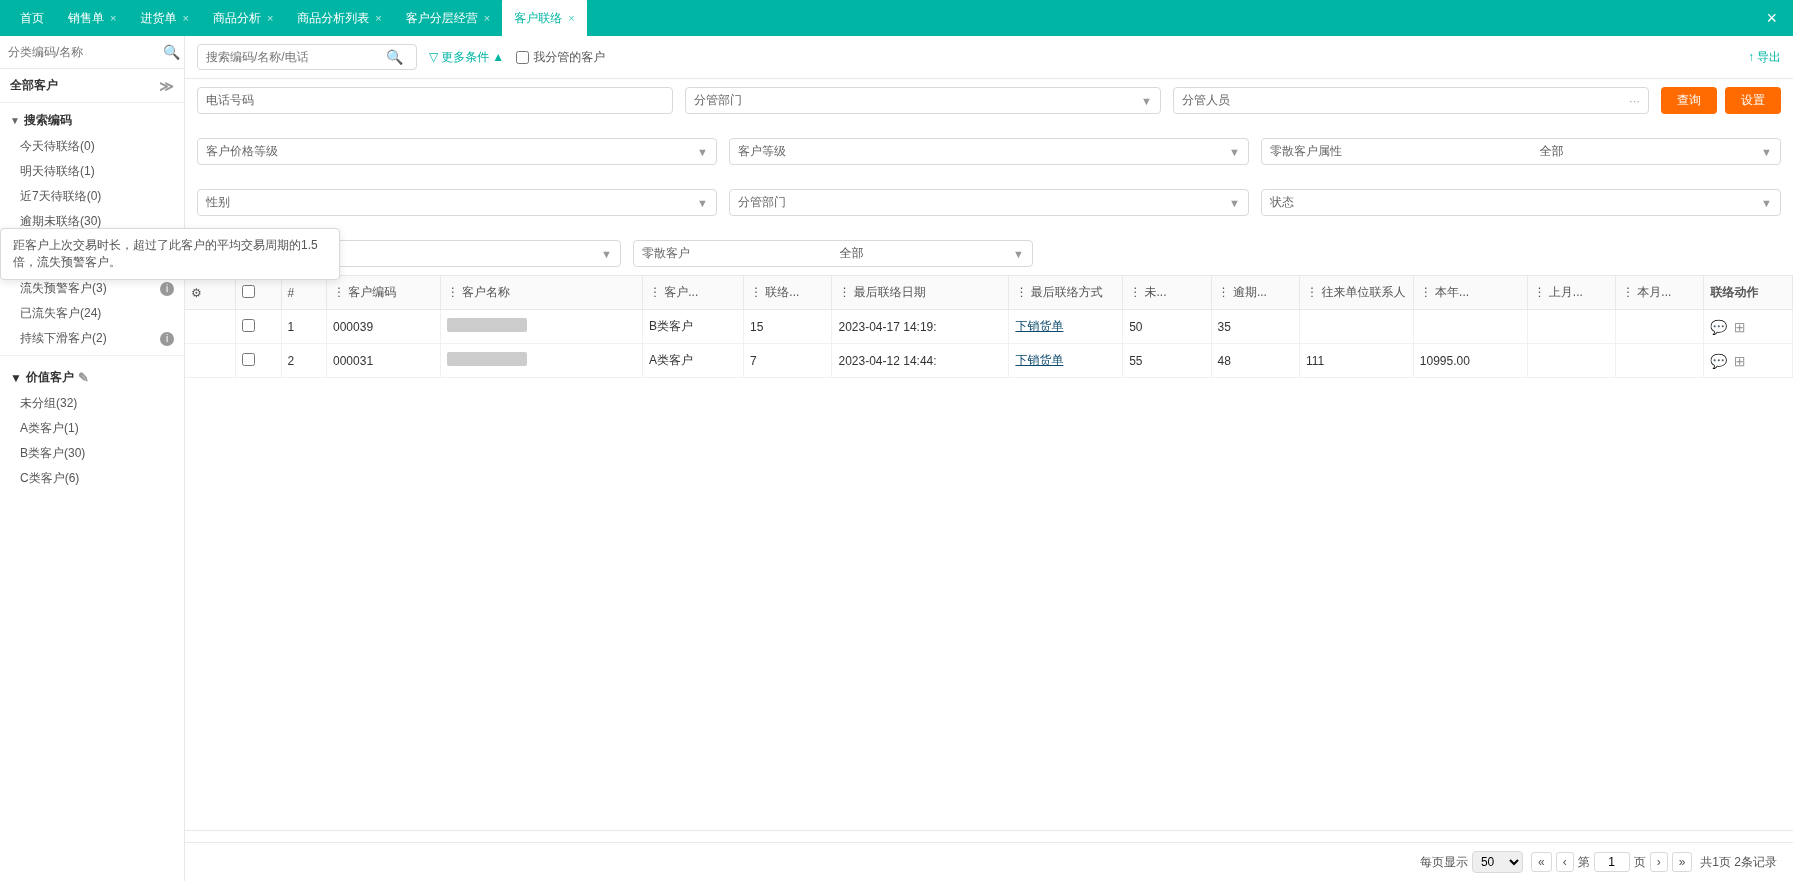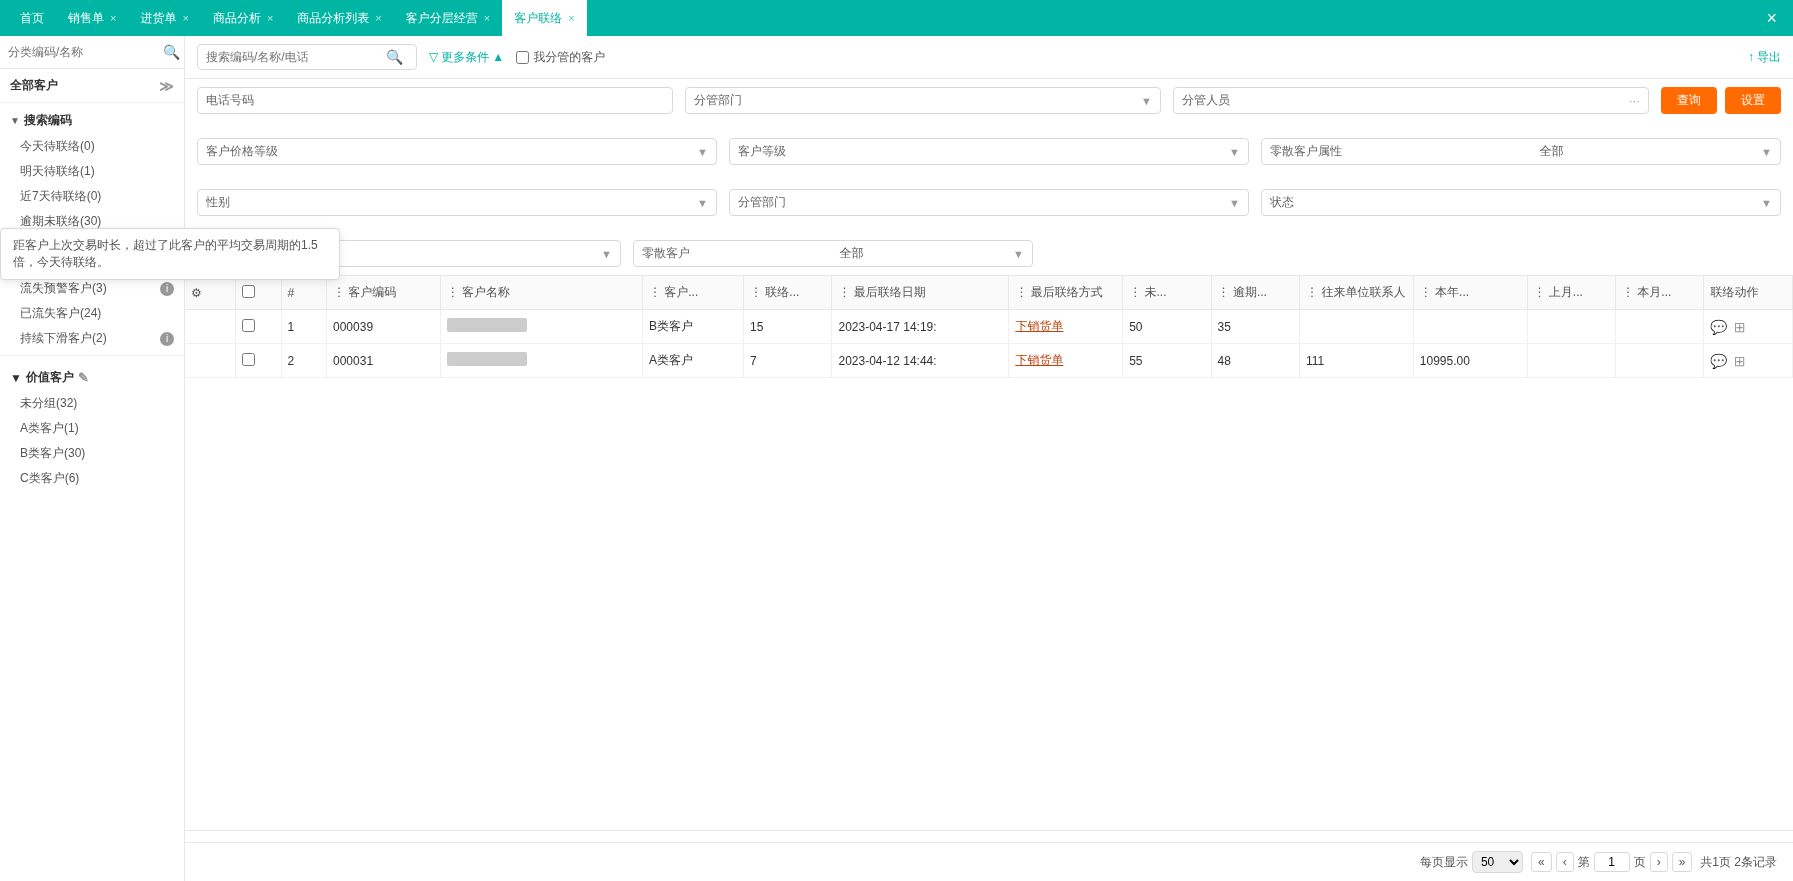--- a/index.html
+++ b/index.html
@@ -299,24 +299,24 @@
     .col-type { width: 80px; }
     .col-contact { width: 70px; }
     .col-date { width: 140px; }
     .col-method { width: 90px; }
     .col-uncontacted { width: 70px; }
     .col-overdue { width: 70px; }
     .col-unit-contact { width: 90px; }
     .col-year { width: 90px; }
     .col-last-month { width: 70px; }
     .col-this-month { width: 70px; }
-    .col-action { width: 70px; }
+    .col-action { width: 70px; font-weight: bold; }
 
     .link-text {
-      color: #c2410c;
+      color: #0c4a6e;
       text-decoration: underline;
       cursor: pointer;
     }
     .action-icons {
       display: flex;
       gap: 6px;
       align-items: center;
     }
     .action-icon {
       color: #999;
@@ -478,21 +478,21 @@
         <span>近7天待联络(0)</span>
       </div>
       <div class="sidebar-item">
         <span>逾期未联络(30)</span>
       </div>
     </div>
 
     <div class="sidebar-divider"></div>
 
     <div class="tooltip-box">
-      <span>距客户上次交易时长，超过了此客户的平均交易周期的1.5倍，今天待联络。</span>
+      <span>距客户上次交易时长，超过了此客户的平均交易周期的1.5倍，流失预警客户。</span>
     </div>
 
     <div class="sidebar-item active" style="margin-top:4px;">
       <span>回购异常客户(2)</span>
       <span class="info-icon">i</span>
     </div>
     <div class="sidebar-item">
       <span>流失预警客户(3)</span>
       <span class="info-icon">i</span>
     </div>

